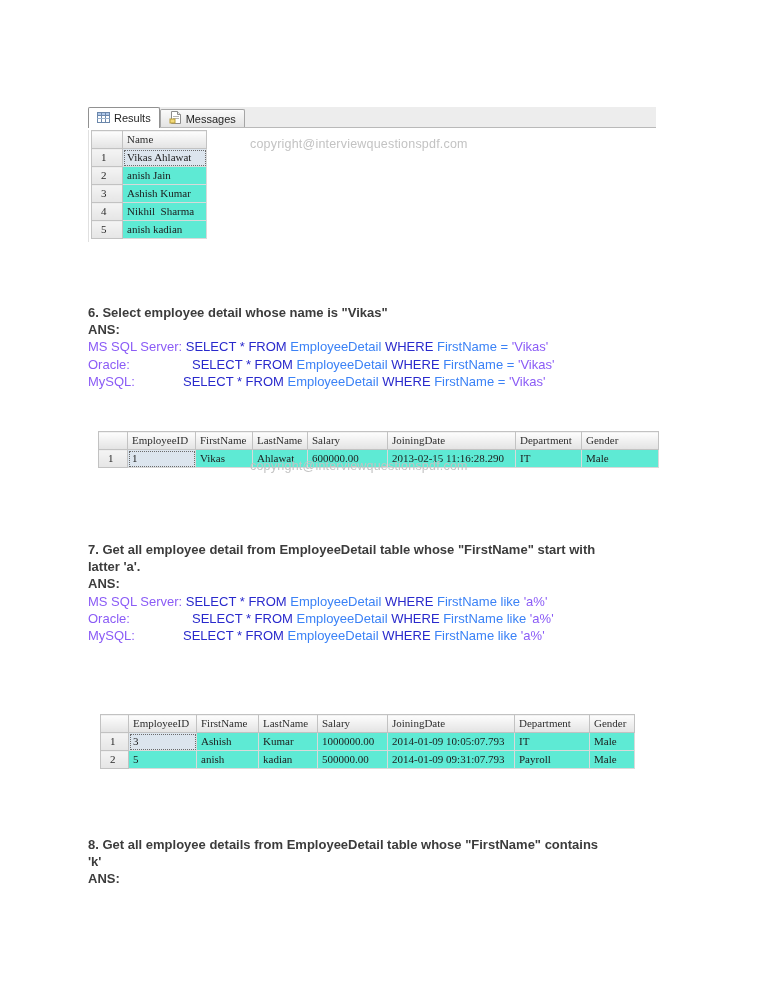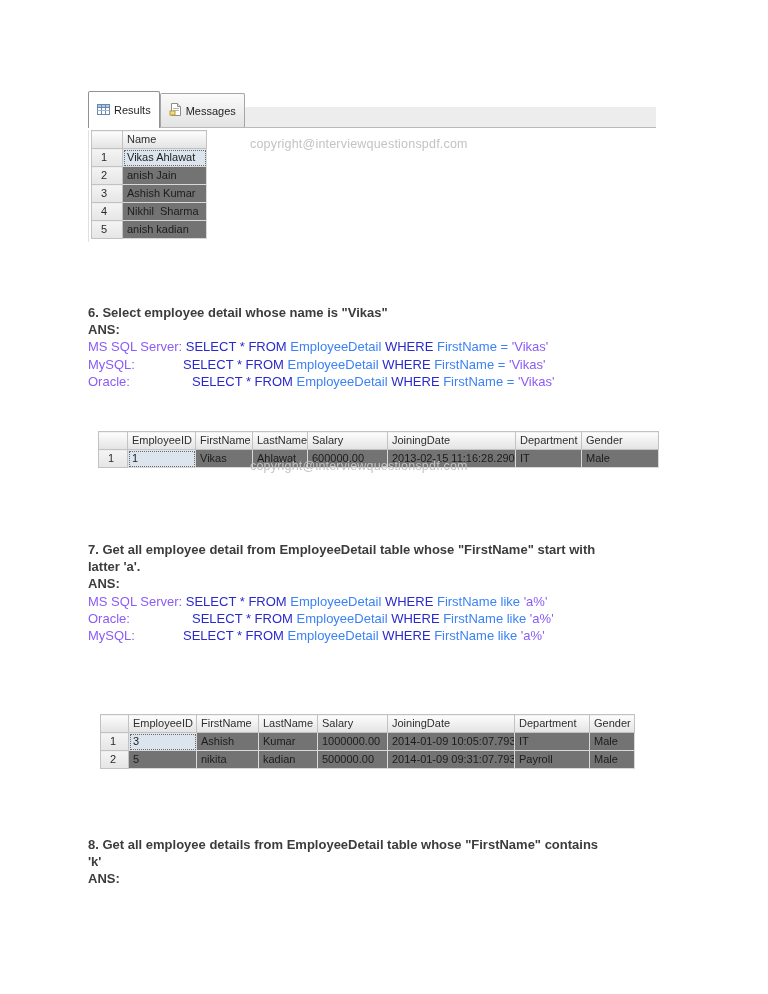--- a/index.html
+++ b/index.html
@@ -3,29 +3,29 @@
 <meta charset="utf-8">
 <style>
   html,body{margin:0;padding:0;background:#fff;}
   .page{position:relative;width:768px;height:994px;background:#ffffff;overflow:hidden;
         font-family:"Liberation Sans","DejaVu Sans",sans-serif;}
 
   
   .panel{position:absolute;left:88px;top:107px;width:568px;height:133px;}
   .tabstrip{display:flex;align-items:flex-end;height:20px;background:#ededed;
             border-bottom:1px solid #b9b9b9;}
-  .tab{display:flex;align-items:center;gap:4px;padding:8px 8px;height:17px;
+  .tab{display:flex;align-items:center;gap:4px;padding:0 8px;height:17px;
        background:linear-gradient(#fafafa,#e3e3e3);border:1px solid #a5a5a5;border-bottom:none;
        border-radius:2px 2px 0 0;font-size:11px;color:#1f1f1f;cursor:default;}
   .tab.active{height:20px;background:#ffffff;border-color:#919191;margin-bottom:-1px;z-index:2;}
   .panel-body{position:relative;height:112px;background:#ffffff;border-left:1px solid #e0e0e0;}
 
   
-  table.grid{border-collapse:collapse;table-layout:fixed;background:#737373;
-             font-size:11px;color:#1c1c1c;border:1px solid #a8a8a8;}
+  table.grid{border-collapse:collapse;table-layout:fixed;background:#5eead4;
+             font-size:11px;color:#1c1c1c;border:1px solid #a8a8a8;font-family:Liberation Serif, serif;}
   .grid th{background:linear-gradient(#fdfdfd,#e3e3e3);border:1px solid #c2c2c2;
            font-weight:400;text-align:left;height:17px;line-height:17px;padding:0 4px;
            color:#2e2e2e;white-space:pre;overflow:hidden;}
   .grid td{border:1px solid #d9d9d9;height:17px;line-height:17px;padding:0 4px;
            white-space:pre;overflow:hidden;}
   .grid td.rn{background:linear-gradient(#f4f4f4,#e5e5e5);border-color:#c2c2c2;padding-left:9px;color:#2a2a2a;}
   .grid td.sel{background:#dce5ee;outline:1px dotted #6b6b6b;outline-offset:-2px;}
   .grid1{width:115px;} .grid1 col:nth-child(1){width:31px;} .grid1 col:nth-child(2){width:84px;}
   .grid2{position:absolute;left:98px;top:431px;width:560px;}
   .grid2 col:nth-child(1){width:29px;} .grid2 col:nth-child(2){width:68px;}
@@ -119,22 +119,22 @@
       </tbody>
         </table>
     </div>
   </div>
   <div class="watermark" style="left:250px;top:137px;">copyright@interviewquestionspdf.com</div>
 
   <div class="textblock" style="top:304px;">
     <div class="tline qtitle">6. Select employee detail whose name is "Vikas"</div>
     <div class="tline qtitle">ANS:</div>
     <div class="tline"><span class="lbl">MS SQL Server: </span><span class="kw">SELECT * FROM </span><span class="plain">EmployeeDetail </span><span class="kw">WHERE </span><span class="plain">FirstName = </span><span class="str">'Vikas'</span></div>
+    <div class="tline"><span class="lbl w2">Oracle:</span><span class="kw">SELECT * FROM </span><span class="plain">EmployeeDetail </span><span class="kw">WHERE </span><span class="plain">FirstName = </span><span class="str">'Vikas'</span></div>
     <div class="tline"><span class="lbl">MySQL:</span><span class="kw">SELECT * FROM </span><span class="plain">EmployeeDetail </span><span class="kw">WHERE </span><span class="plain">FirstName = </span><span class="str">'Vikas'</span></div>
-    <div class="tline"><span class="lbl w2">Oracle:</span><span class="kw">SELECT * FROM </span><span class="plain">EmployeeDetail </span><span class="kw">WHERE </span><span class="plain">FirstName = </span><span class="str">'Vikas'</span></div>
   </div>
 
   <table class="grid grid2">
     <colgroup>
         <col>
         <col>
         <col>
         <col>
         <col>
         <col>
@@ -203,21 +203,21 @@
       <td>Ashish</td>
       <td>Kumar</td>
       <td>1000000.00</td>
       <td>2014-01-09 10:05:07.793</td>
       <td>IT</td>
       <td>Male</td>
     </tr>
     <tr>
       <td class="rn">2</td>
       <td>5</td>
-      <td>nikita</td>
+      <td>anish</td>
       <td>kadian</td>
       <td>500000.00</td>
       <td>2014-01-09 09:31:07.793</td>
       <td>Payroll</td>
       <td>Male</td>
     </tr>
   </tbody>
     </table>
 
   <div class="textblock" style="top:836px;">

